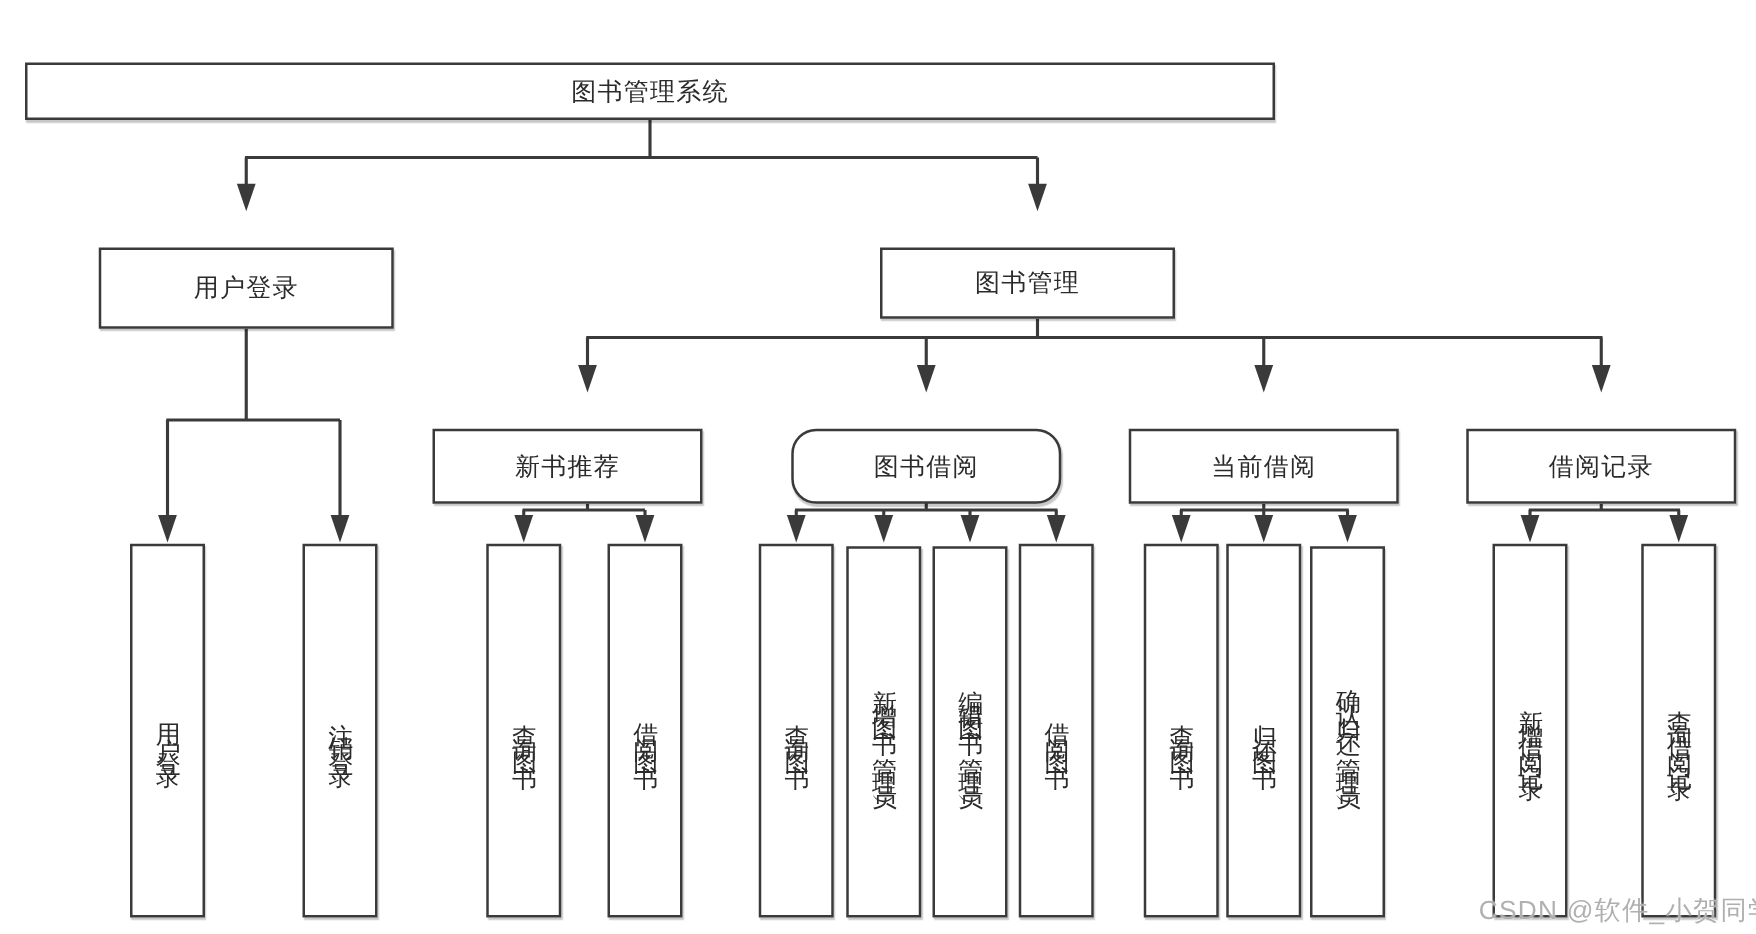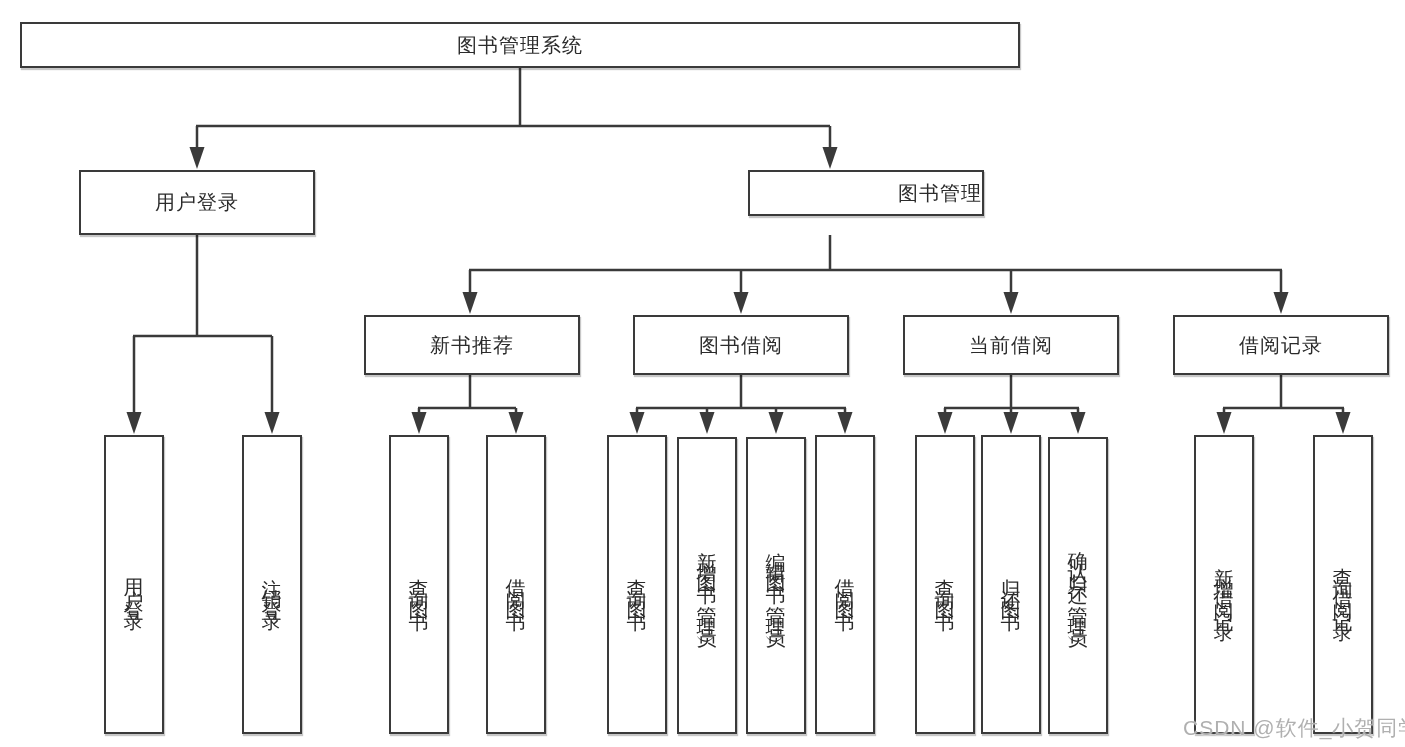--- a/index.html
+++ b/index.html
@@ -29,20 +29,21 @@
     background: #fff;
     border: 2px solid var(--line);
     box-shadow: 1px 2px 1px rgba(0,0,0,0.22);
     display: flex;
     align-items: center;
     justify-content: center;
     color: var(--text);
     font-size: 20px;
     letter-spacing: 1px;
     white-space: nowrap;
+    margin-top: 28px;
   }
   .leaf {
     position: absolute;
     background: #fff;
     border: 2px solid var(--line);
     box-shadow: 1px 2px 1px rgba(0,0,0,0.22);
     display: flex;
     align-items: center;
     justify-content: center;
     color: var(--text);
@@ -116,28 +117,28 @@
     </g>
   </svg>
 
   <div class="node" style="left:20px; top:22px; width:1000px; height:46px;">
     <span>图书管理系统</span>
   </div>
 
   <div class="node" style="left:79px; top:170px; width:236px; height:65px;">
     <span>用户登录</span>
   </div>
-  <div class="node" style="left:748px; top:170px; width:236px; height:46px;justify-content:flex-end;">
+  <div class="node" style="left:704px; top:170px; width:236px; height:57px;">
     <span>图书管理</span>
   </div>
 
-  <div class="node" style="left:364px; top:315px; width:216px; height:60px;">
+  <div class="node" style="left:346px; top:315px; width:216px; height:60px;">
     <span>新书推荐</span>
   </div>
-  <div class="node" style="left:633px; top:315px; width:216px; height:60px;">
+  <div class="node" style="left:633px; top:315px; width:216px; height:60px;border-radius:20px;">
     <span>图书借阅</span>
   </div>
   <div class="node" style="left:1173px; top:315px; width:216px; height:60px;">
     <span>借阅记录</span>
   </div>
   <div class="node" style="left:903px; top:315px; width:216px; height:60px;">
     <span>当前借阅</span>
   </div>
 
   <div class="leaf" style="left:104px; top:435px; width:60px; height:299px;">

